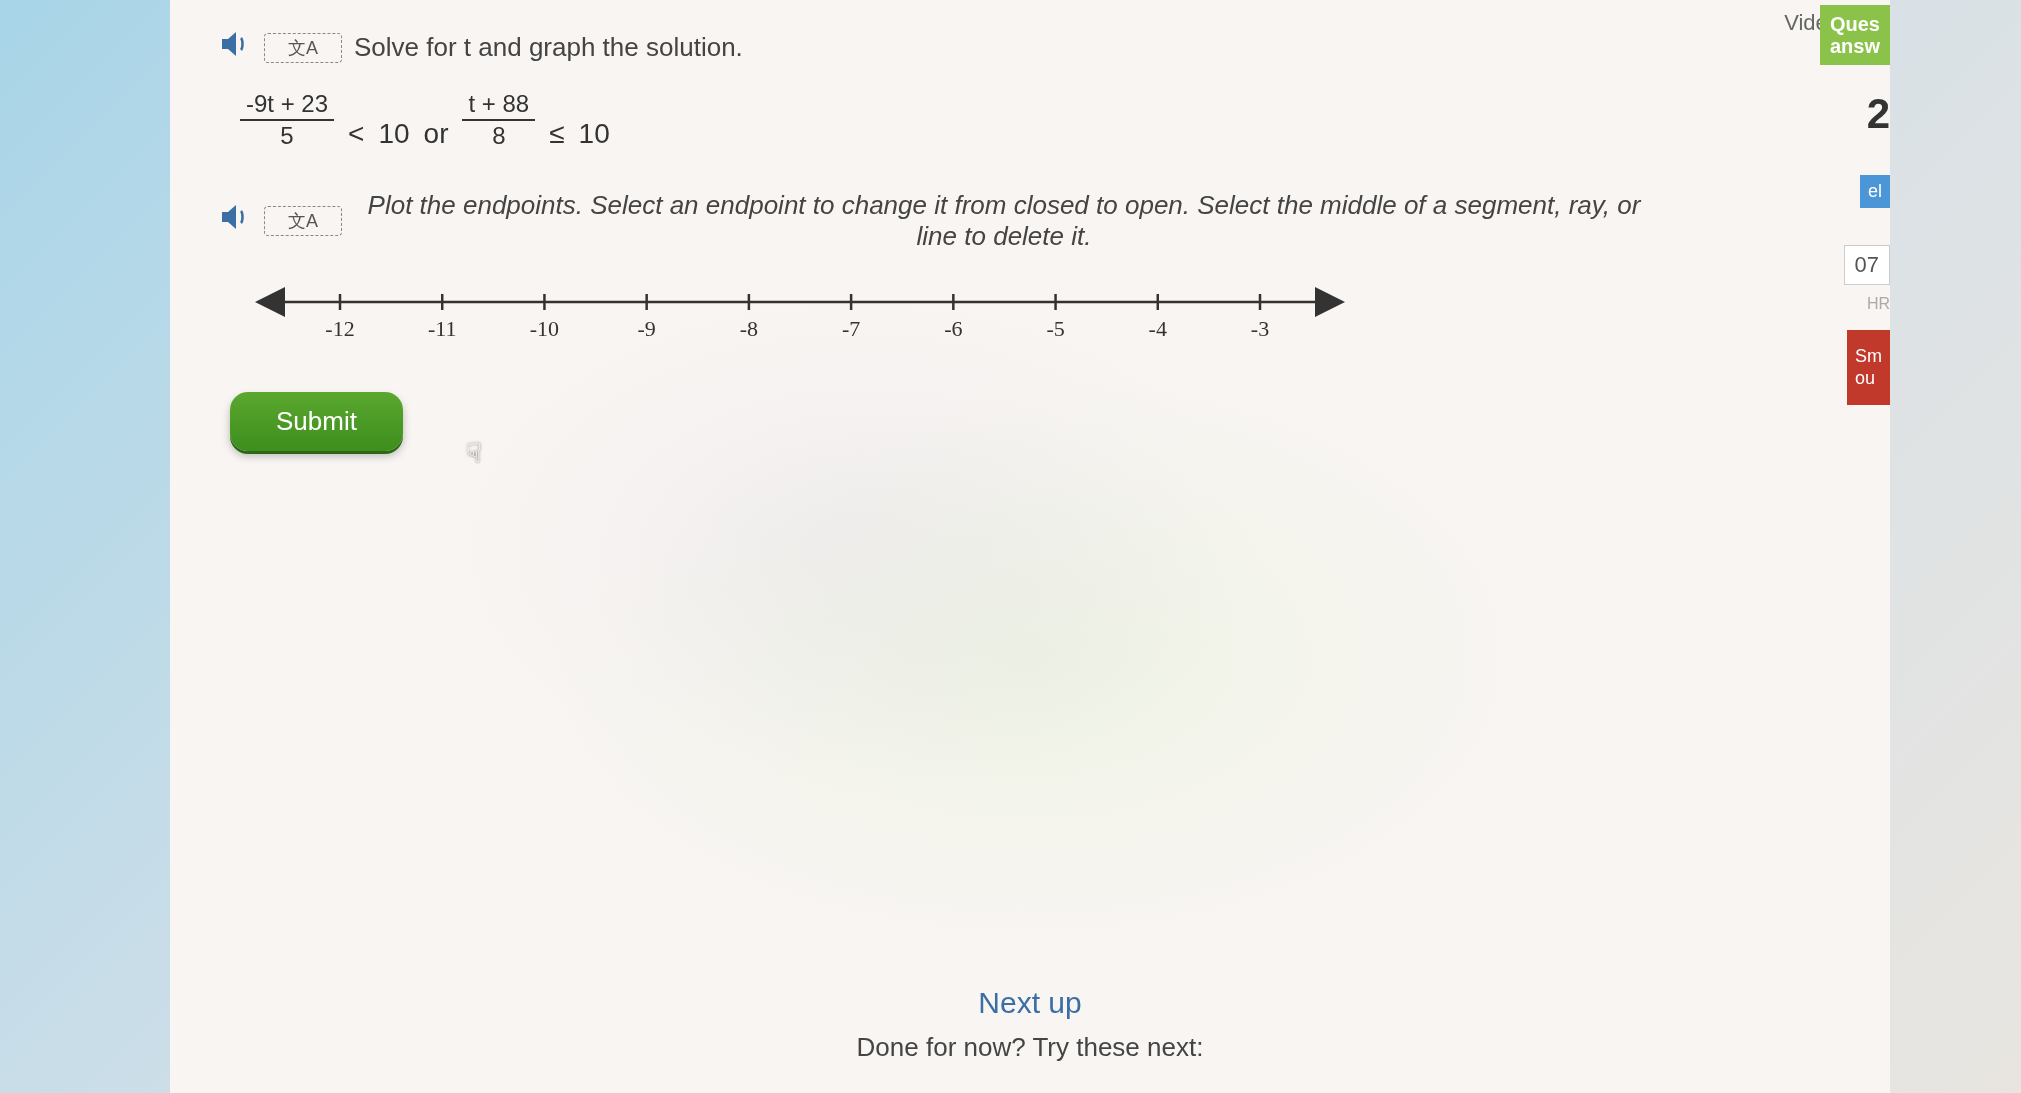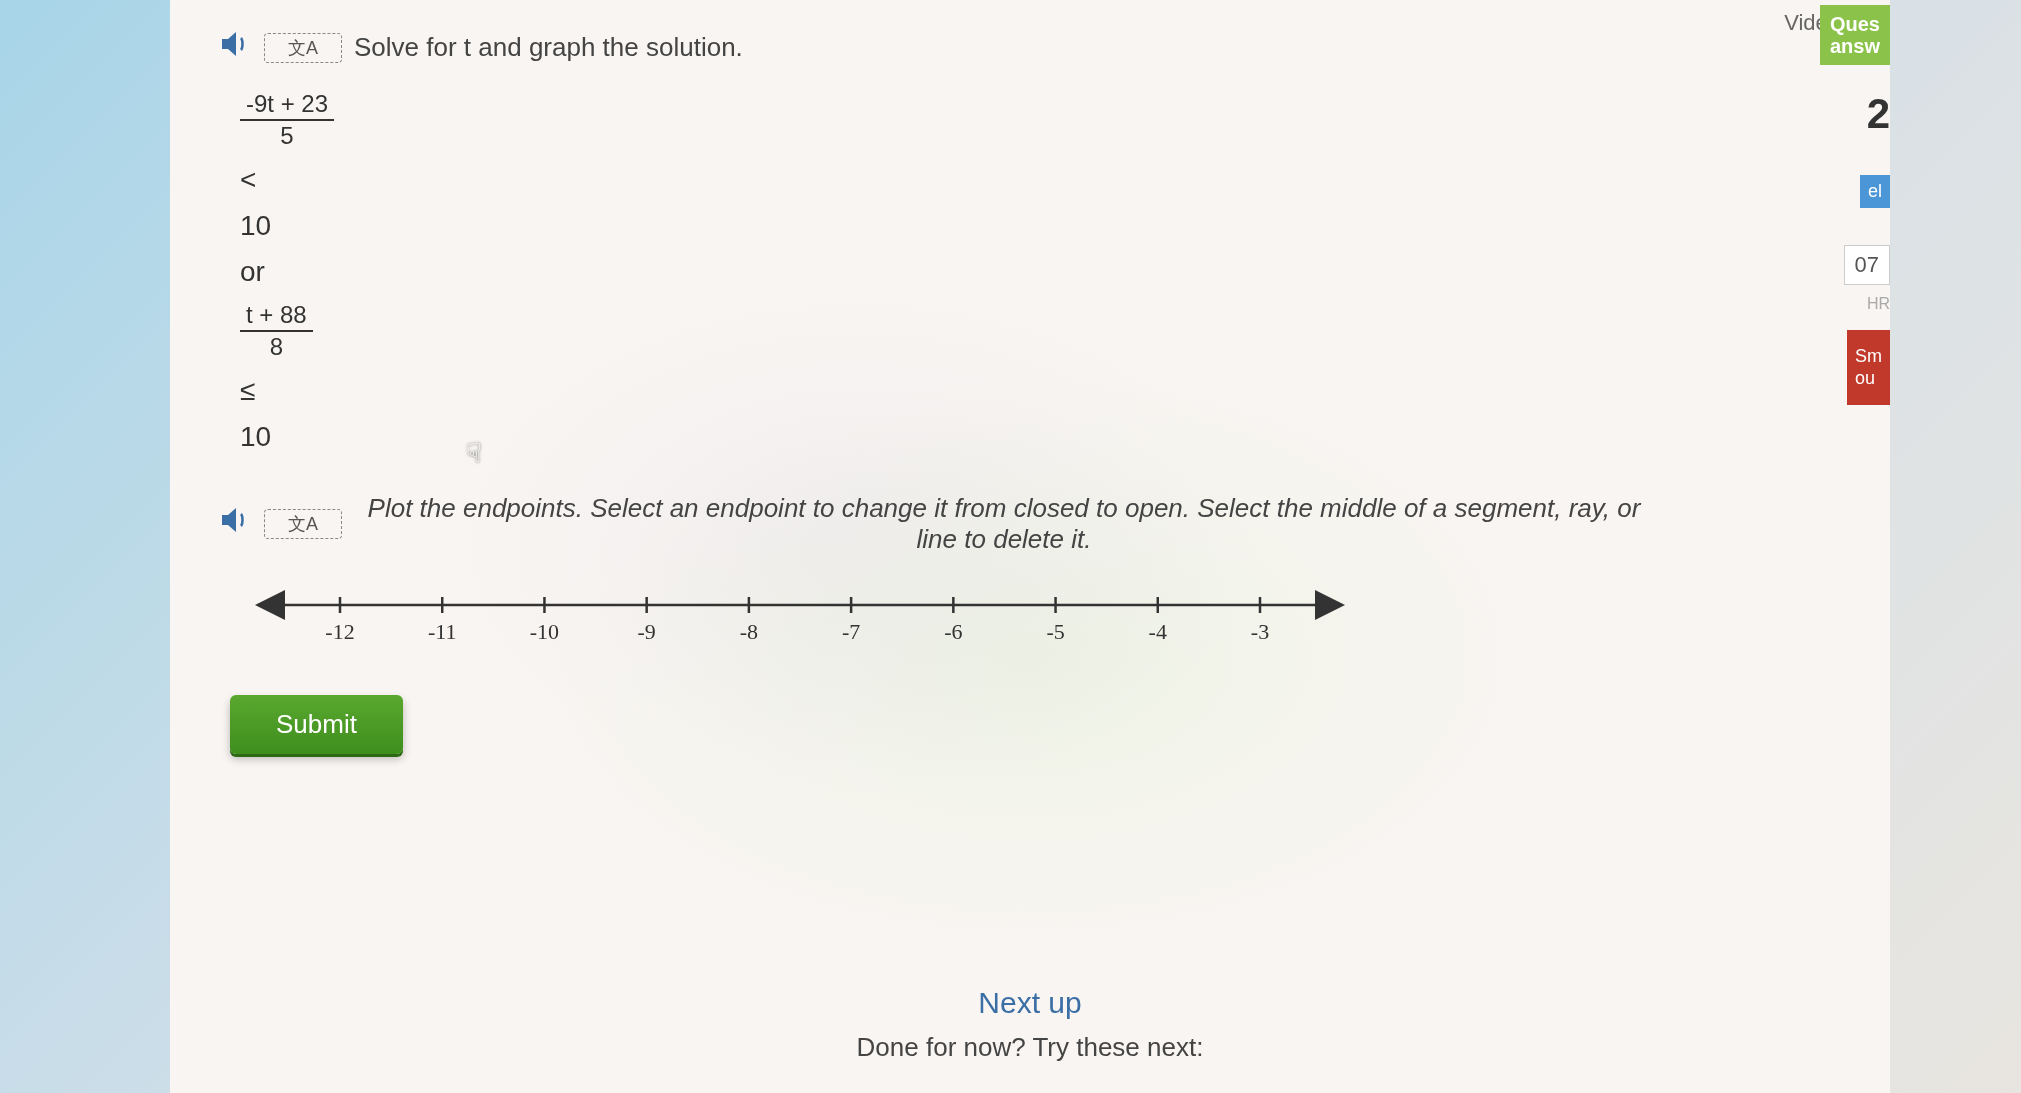--- a/index.html
+++ b/index.html
@@ -136,23 +136,22 @@
     text-align: center;
   }
   .instruction-text.italic {
     font-style: italic;
   }
   .inequality {
     font-size: 28px;
     color: #333;
     margin: 10px 0 40px 20px;
     display: flex;
-    align-items: flex-start;
+    align-items: flex-end;
     gap: 14px;
-    flex-direction: column;
   }
   .frac {
     display: inline-flex;
     flex-direction: column;
     align-items: center;
     font-size: 24px;
     line-height: 1.1;
   }
   .frac .num { border-bottom: 2px solid #333; padding: 0 6px 2px; }
   .frac .den { padding-top: 2px; }
@@ -162,21 +161,21 @@
     width: 1100px;
     height: 70px;
   }
   .number-line-svg { width: 100%; height: 100%; }
   .submit-btn {
     background: linear-gradient(180deg, #5aa82e 0%, #3e8e1e 100%);
     color: #fff;
     font-size: 26px;
     padding: 14px 46px;
     border: none;
-    border-radius: 6px;
+    border-radius: 18px;
     cursor: pointer;
     box-shadow: 0 3px 0 #2d6814, 0 5px 8px rgba(0,0,0,0.25);
     margin-left: 10px;
   }
   .cursor-hand {
     position: absolute;
     left: 296px;
     top: 438px;
     font-size: 26px;
     color: #fff;

